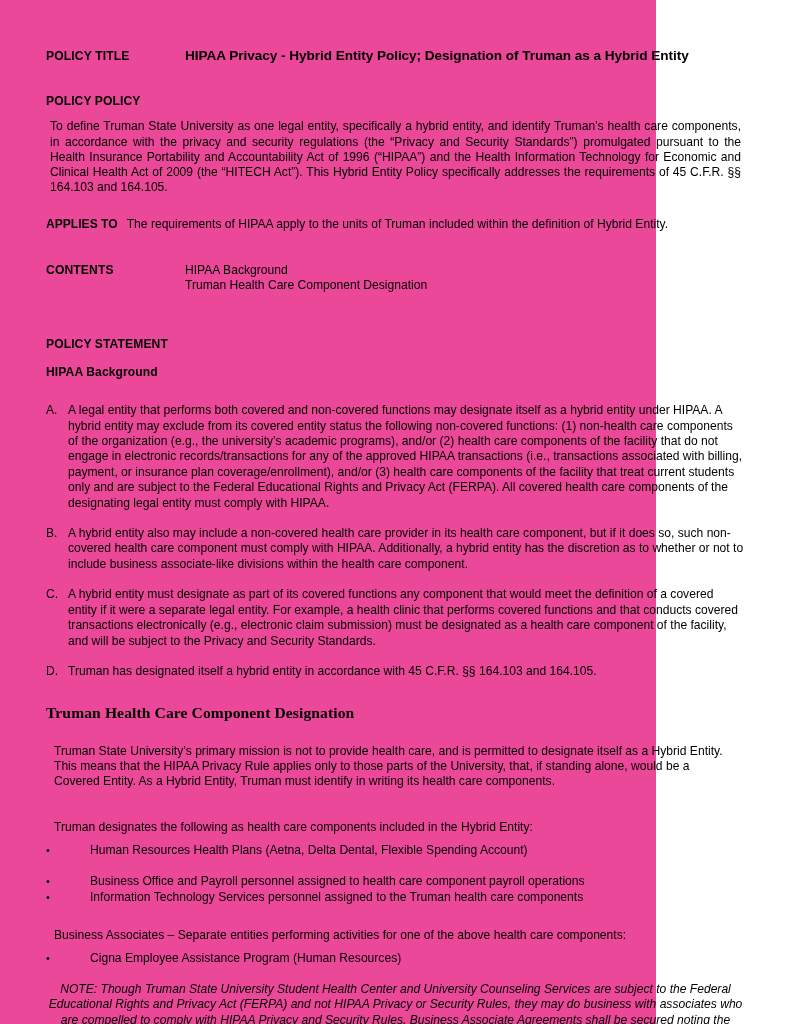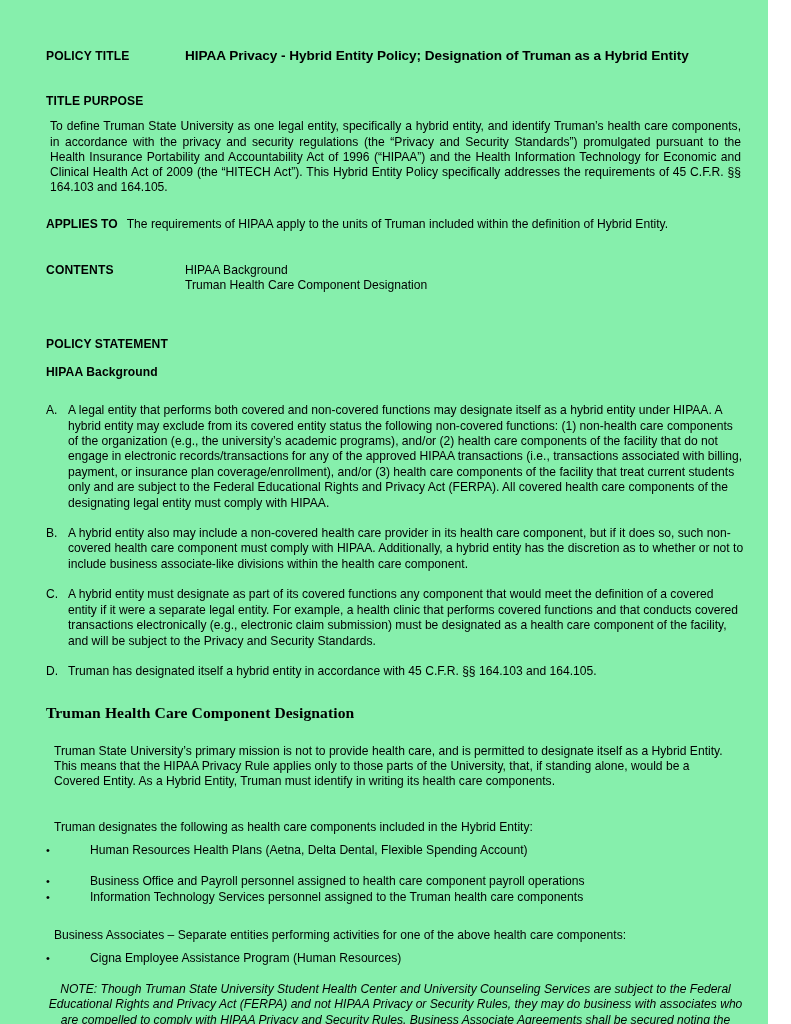--- a/index.html
+++ b/index.html
@@ -9,23 +9,23 @@
   }
   body {
     width: 791px;
     height: 1024px;
     font-family: "Liberation Sans", sans-serif;
     color: #000000;
     -webkit-font-smoothing: antialiased;
   }
   .page {
     position: relative;
-    width: 768px;
+    width: 656px;
     height: 1024px;
-    background: #86efac;
+    background: #ec4899;
     box-sizing: border-box;
     padding: 48px 46px 0 46px;
   }
   .doc {
     width: 699px;
     font-size: 12.1px;
     line-height: 15.2px;
   }
 
   
@@ -144,21 +144,21 @@
 <div class="page">
   <div class="doc">
 
     <div class="title-row">
       <div class="label-col">POLICY TITLE</div>
       <div class="title-text">HIPAA Privacy - Hybrid Entity Policy; Designation of Truman as a Hybrid Entity</div>
     </div>
 
     <div class="gap-30"></div>
 
-    <div class="sec-head">TITLE PURPOSE</div>
+    <div class="sec-head">POLICY POLICY</div>
     <div class="gap-6"></div>
     <p class="para">To define Truman State University as one legal entity, specifically a hybrid entity, and identify Truman’s health care components, in accordance with the privacy and security regulations (the “Privacy and Security Standards”) promulgated pursuant to the Health Insurance Portability and Accountability Act of 1996 (“HIPAA”) and the Health Information Technology for Economic and Clinical Health Act of 2009 (the “HITECH Act”). This Hybrid Entity Policy specifically addresses the requirements of 45 C.F.R. §§ 164.103 and 164.105.</p>
 
     <div class="gap-18"></div>
 
     <div class="applies-row">
       <div class="applies-label">APPLIES TO</div>
       <div class="applies-text">The requirements of HIPAA apply to the units of Truman included within the definition of Hybrid Entity.</div>
     </div>
 

